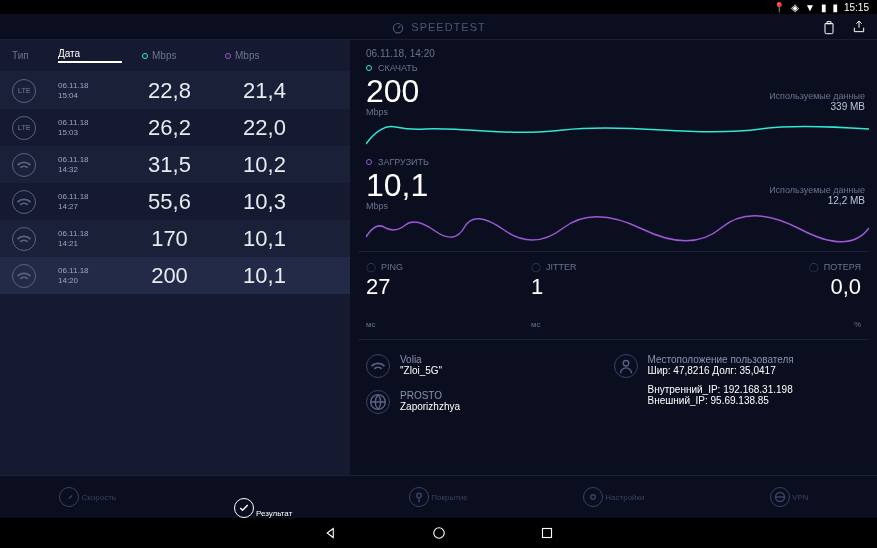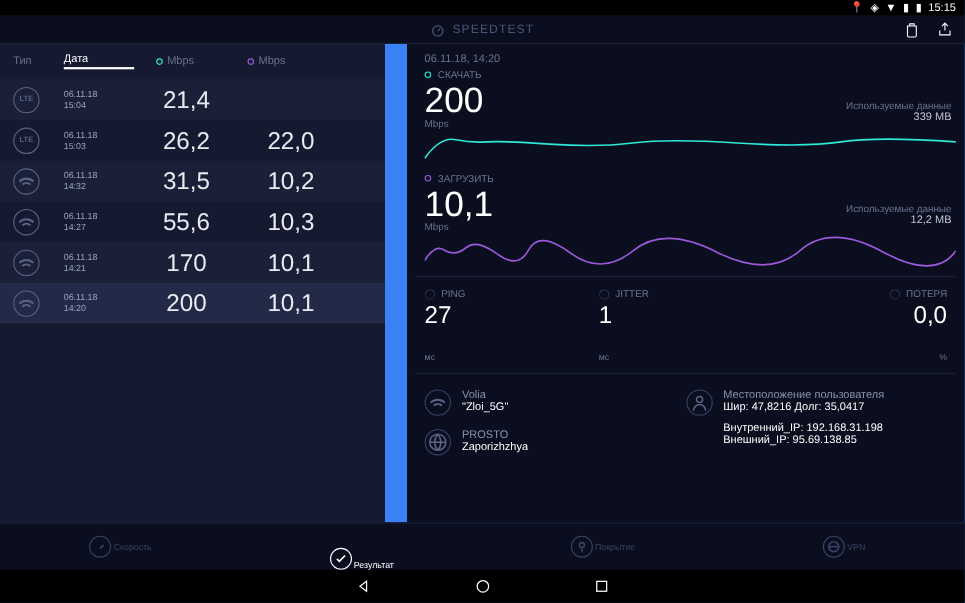--- a/index.html
+++ b/index.html
@@ -5,21 +5,21 @@
 * { margin: 0; padding: 0; box-sizing: border-box; }
 body { width: 877px; height: 548px; background: #000; font-family: -apple-system, Arial, sans-serif; color: #fff; overflow: hidden; }
 
 .status-bar { height: 14px; background: #000; display: flex; justify-content: flex-end; align-items: center; padding-right: 8px; gap: 6px; font-size: 10px; color: #fff; }
 
 .app-header { height: 26px; background: #0b0e1e; display: flex; align-items: center; justify-content: center; position: relative; border-bottom: 1px solid #1a1f35; }
 .app-title { color: #4a5578; font-size: 11px; letter-spacing: 1px; display: flex; align-items: center; gap: 6px; }
 .app-header-right { position: absolute; right: 10px; display: flex; gap: 14px; }
 .header-icon { width: 16px; height: 16px; color: #fff; }
 
-.main { display: flex; height: 435px; background: #3b82f6; gap: 20px; }
+.main { display: flex; height: 435px; background: #15803d; }
 
 .left-panel { width: 350px; background: #151a30; display: flex; flex-direction: column; }
 .table-header { display: flex; height: 32px; align-items: center; font-size: 10px; color: #6b7390; padding-left: 12px; border-bottom: 1px solid #1a1f35; }
 .th-type { width: 46px; }
 .th-date { width: 64px; color: #fff; border-bottom: 2px solid #fff; padding-bottom: 2px; }
 .th-down { width: 95px; display: flex; align-items: center; gap: 4px; padding-left: 20px; }
 .th-up { width: 95px; display: flex; align-items: center; gap: 4px; padding-left: 8px; }
 
 .result-row { display: flex; height: 37px; align-items: center; padding-left: 12px; cursor: pointer; }
 .result-row:nth-child(odd) { background: #1a2038; }
@@ -121,20 +121,21 @@
         </div>
     </div>
     <div id="rows">
         <div class="result-row">
           <div class="rr-icon">
             <div class="conn-icon">
               <span style="font-size:7px;font-weight:bold">LTE</span>
             </div>
           </div>
           <div class="rr-date">06.11.18<br>15:04</div>
+          <div class="rr-down">22,8</div>
           <div class="rr-up">21,4</div>
         </div>
         <div class="result-row">
           <div class="rr-icon">
             <div class="conn-icon">
               <span style="font-size:7px;font-weight:bold">LTE</span>
             </div>
           </div>
           <div class="rr-date">06.11.18<br>15:03</div>
           <div class="rr-down">26,2</div>
@@ -317,20 +318,28 @@
       <div class="nav-label">Результат</div>
     </div>
   <div class="nav-item">
       <div class="nav-icon">
         <svg viewBox="0 0 24 24" width="12" height="12">
           <circle cx="12" cy="10" r="3" fill="none" stroke="currentColor" stroke-width="2"></circle>
           <path fill="none" stroke="currentColor" stroke-width="2" d="M12 13v6"></path>
         </svg>
       </div>
       <div class="nav-label">Покрытие</div>
+    </div>
+  <div class="nav-item">
+      <div class="nav-icon">
+        <svg viewBox="0 0 24 24" width="12" height="12">
+          <circle cx="12" cy="12" r="3" fill="none" stroke="currentColor" stroke-width="2"></circle>
+        </svg>
+      </div>
+      <div class="nav-label">Настройки</div>
     </div>
   <div class="nav-item">
       <div class="nav-icon">
         <svg viewBox="0 0 24 24" width="12" height="12">
           <circle cx="12" cy="12" r="6" fill="none" stroke="currentColor" stroke-width="2"></circle>
           <path fill="none" stroke="currentColor" stroke-width="2" d="M6 12h12"></path>
         </svg>
       </div>
       <div class="nav-label">VPN</div>
     </div>

